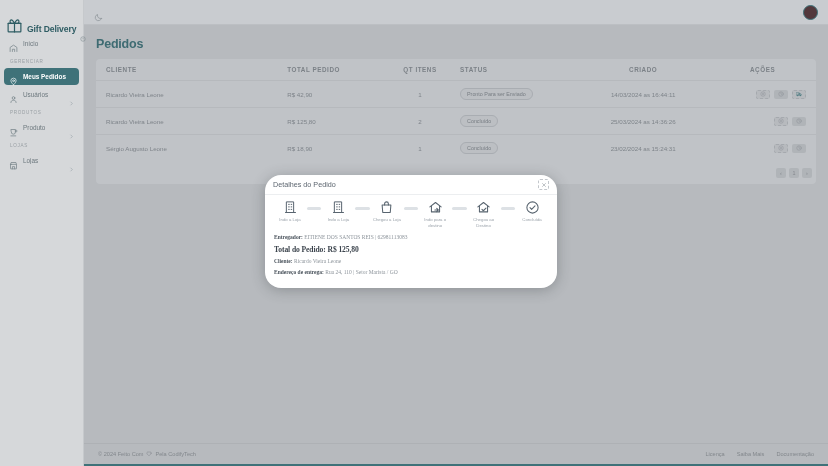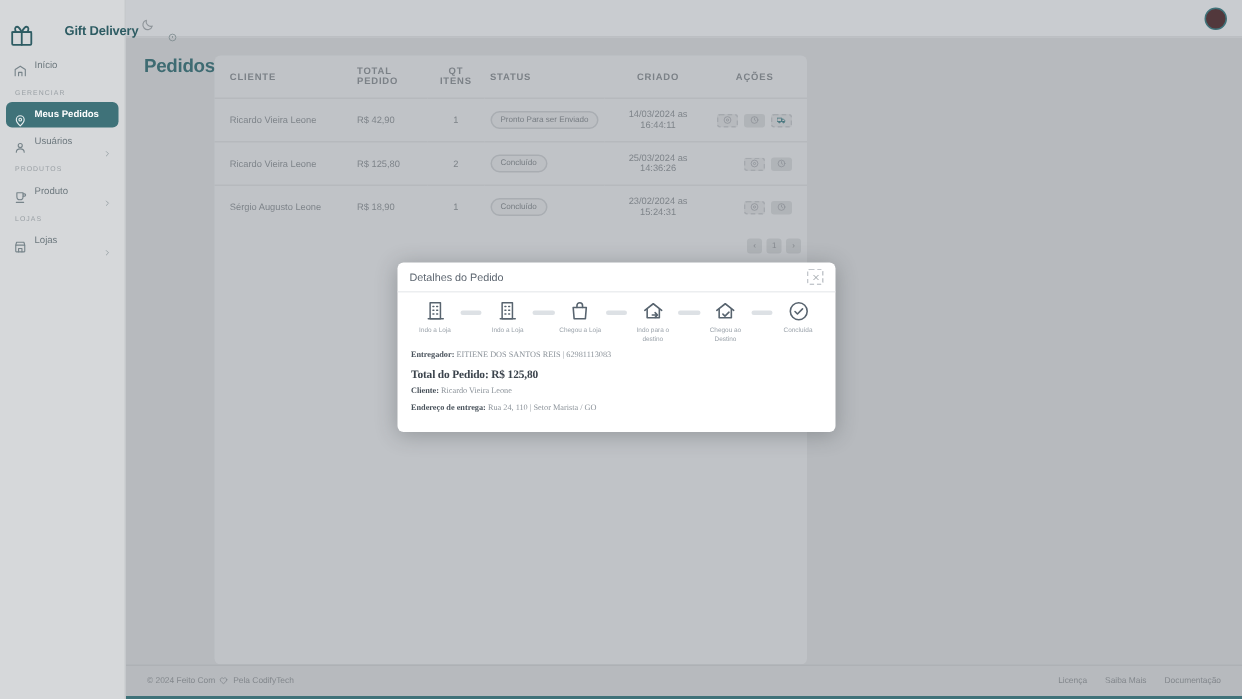--- a/index.html
+++ b/index.html
@@ -20,21 +20,21 @@
   .sidebar {
     width: 84px;
     background: #d6d8da;
     border-right: 1px solid #c6c9cc;
     padding: 10px 0 0 0;
     flex-shrink: 0;
     position: relative;
     z-index: 2;
   }
   .brand {
-    display: flex; align-items: flex-start; gap: 20px;
+    display: flex; align-items: flex-end; gap: 4px;
     padding: 5px 6px 0 6px;
     height: 24px;
   }
   .brand-icon { width: 17px; height: 17px; flex-shrink: 0; color: #2e5c63; }
   .brand-name {
     font-size: 8.6px; font-weight: bold; color: #2e5c63;
     letter-spacing: -0.1px; white-space: nowrap;
   }
   .brand-dot { width: 6px; height: 6px; flex-shrink: 0; color: #7d8a8e; }
 
@@ -75,21 +75,21 @@
   }
   .moon-icon { width: 9px; height: 9px; color: #8e9499; cursor: pointer; }
   .avatar {
     width: 15px; height: 15px; border-radius: 50%;
     background: #52383c; border: 1.5px solid #3f7279;
     cursor: pointer;
   }
 
   .content {
     flex: 1; padding: 12px 12px 0 12px;
-    display: flex; flex-direction: row;
+    display: flex; flex-direction: column;
     overflow: hidden;
   }
   .page-title {
     font-size: 12.5px; font-weight: bold; color: #3e6b72;
     margin-bottom: 8px; letter-spacing: -0.2px;
   }
 
   .card {
     background: #c0c3c7;
     border-radius: 4px;
@@ -159,21 +159,21 @@
   .modal-backdrop {
     position: absolute; inset: 0;
     background: rgba(120,124,128,0.0);
     z-index: 10; pointer-events: none;
   }
   .modal {
     position: absolute;
     left: 265px; top: 175px;
     width: 292px; height: 113px;
     background: #ffffff;
-    border-radius: 4px;
+    border-radius: 16px;
     box-shadow: 0 2px 14px rgba(40,45,50,0.30);
     z-index: 11;
     display: flex; flex-direction: column;
     overflow: hidden;
   }
   .modal-head {
     height: 20px; flex-shrink: 0;
     display: flex; align-items: center; justify-content: space-between;
     padding: 0 8px;
     border-bottom: 1px solid #eceef0;

